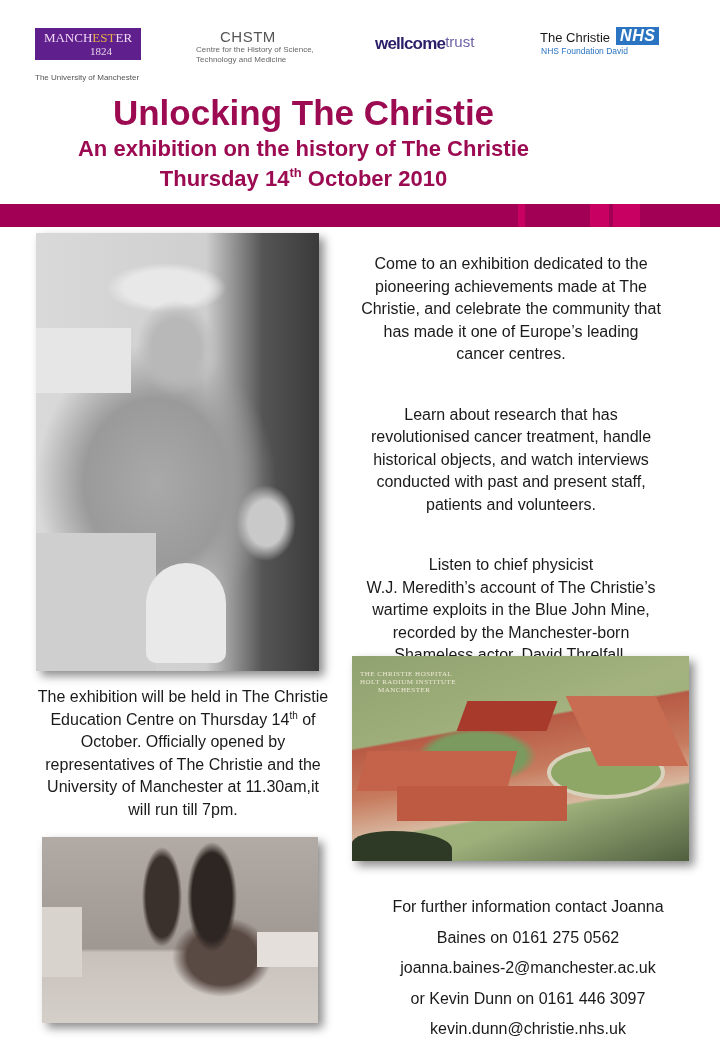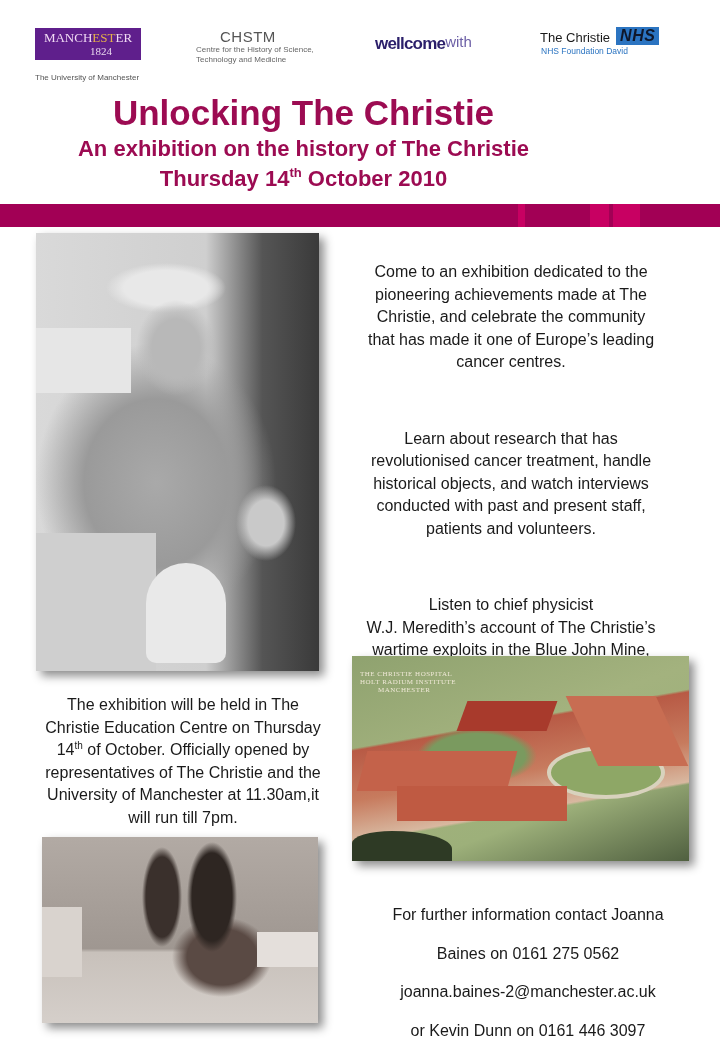--- a/index.html
+++ b/index.html
@@ -18,21 +18,21 @@
   .chstm { left:196px; top:29px; color:#555; }
   .chstm-title { font-size:15px; letter-spacing:0.5px; line-height:16px;margin-left:24px; }
   .chstm-sub { font-size:8px; line-height:10px; color:#666; }
 
   .wellcome { left:375px; top:33px; font-size:17px; white-space:nowrap; }
   .wellcome .w1 { font-weight:bold; color:#2b1f6a; letter-spacing:-0.8px;text-align:right; }
   .wellcome .w2 { color:#6c5fa6; font-size:15px; vertical-align:2px; }
 
   .christie { left:540px; top:27px; }
   .christie-name { font-size:13px; color:#1a1a1a; display:inline-block; vertical-align:top; margin-top:3px; }
-  .nhs-badge { display:inline-block; background:#2b74c1; color:#0f172a; font-weight:bold; font-style:italic;
+  .nhs-badge { display:inline-block; background:#2b74c1; color:#ffffff; font-weight:bold; font-style:italic;
                font-size:16px; line-height:18px; padding:0 4px; margin-left:6px; letter-spacing:0.5px; }
   .christie-trust { font-size:8.5px; color:#2b74c1; margin-top:1px; margin-left:1px; }
 
   
   .headline { left:0; width:607px; top:92px; text-align:center; color:#9c0b52; font-weight:bold; }
   .h-title { font-size:35px; line-height:42px; }
   .h-sub { font-size:22px; line-height:30px; }
   .h-date { font-size:22px; line-height:30px; }
   .h-date sup { font-size:13px; vertical-align:9px; line-height:0; }
 
@@ -72,21 +72,21 @@
             background:
               radial-gradient(ellipse 20px 50px at 120px 60px, #3a302c 0%, #3a302c 80%, transparent 100%),
               radial-gradient(ellipse 25px 55px at 170px 60px, #2e2622 0%, #2e2622 80%, transparent 100%),
               radial-gradient(ellipse 50px 40px at 180px 120px, #5a4a44 0%, #5a4a44 70%, transparent 100%),
               linear-gradient(180deg, #b2aaa4 0%, #9f9791 60%, #c8c1bb 62%, #d5cfca 100%); }
   .photo3 .sinks { position:absolute; left:215px; top:95px; width:61px; height:35px; background:#e4dfdb; }
   .photo3 .patient { position:absolute; left:0; top:70px; width:40px; height:70px; background:#d9d3ce; }
 
   
   .copy { text-align:center; font-size:16px; line-height:22.5px; color:#1a1a1a; }
-  .copy p { margin:16px; }
+  .copy p { margin:8px; }
   .copy sup { font-size:10px; vertical-align:6px; line-height:0; }
   .right-copy { left:350px; top:245px; width:322px; }
   .right-copy .gap { height:22px; }
   .left-copy { left:27px; top:678px; width:312px; }
   .contact { left:358px; top:888px; width:340px; }
 </style>
 </head>
 <body>
 
 <div class="abs uom">
@@ -97,21 +97,21 @@
   <div class="uom-sub">The University of Manchester</div>
 </div>
 
 <div class="abs chstm">
   <div class="chstm-title">CHSTM</div>
   <div class="chstm-sub">Centre for the History of Science,</div>
   <div class="chstm-sub">Technology and Medicine</div>
 </div>
 
 <div class="abs wellcome">
-  <span class="w1">wellcome</span><span class="w2">with</span>
+  <span class="w1">wellcome</span><span class="w2">trust</span>
 </div>
 
 <div class="abs christie">
   <span class="christie-name">The Christie</span><span class="nhs-badge">NHS</span>
   <div class="christie-trust">NHS Foundation David</div>
 </div>
 
 <div class="abs headline">
   <div class="h-title">Unlocking The Christie</div>
   <div class="h-sub">An exhibition on the history of The Christie</div>

